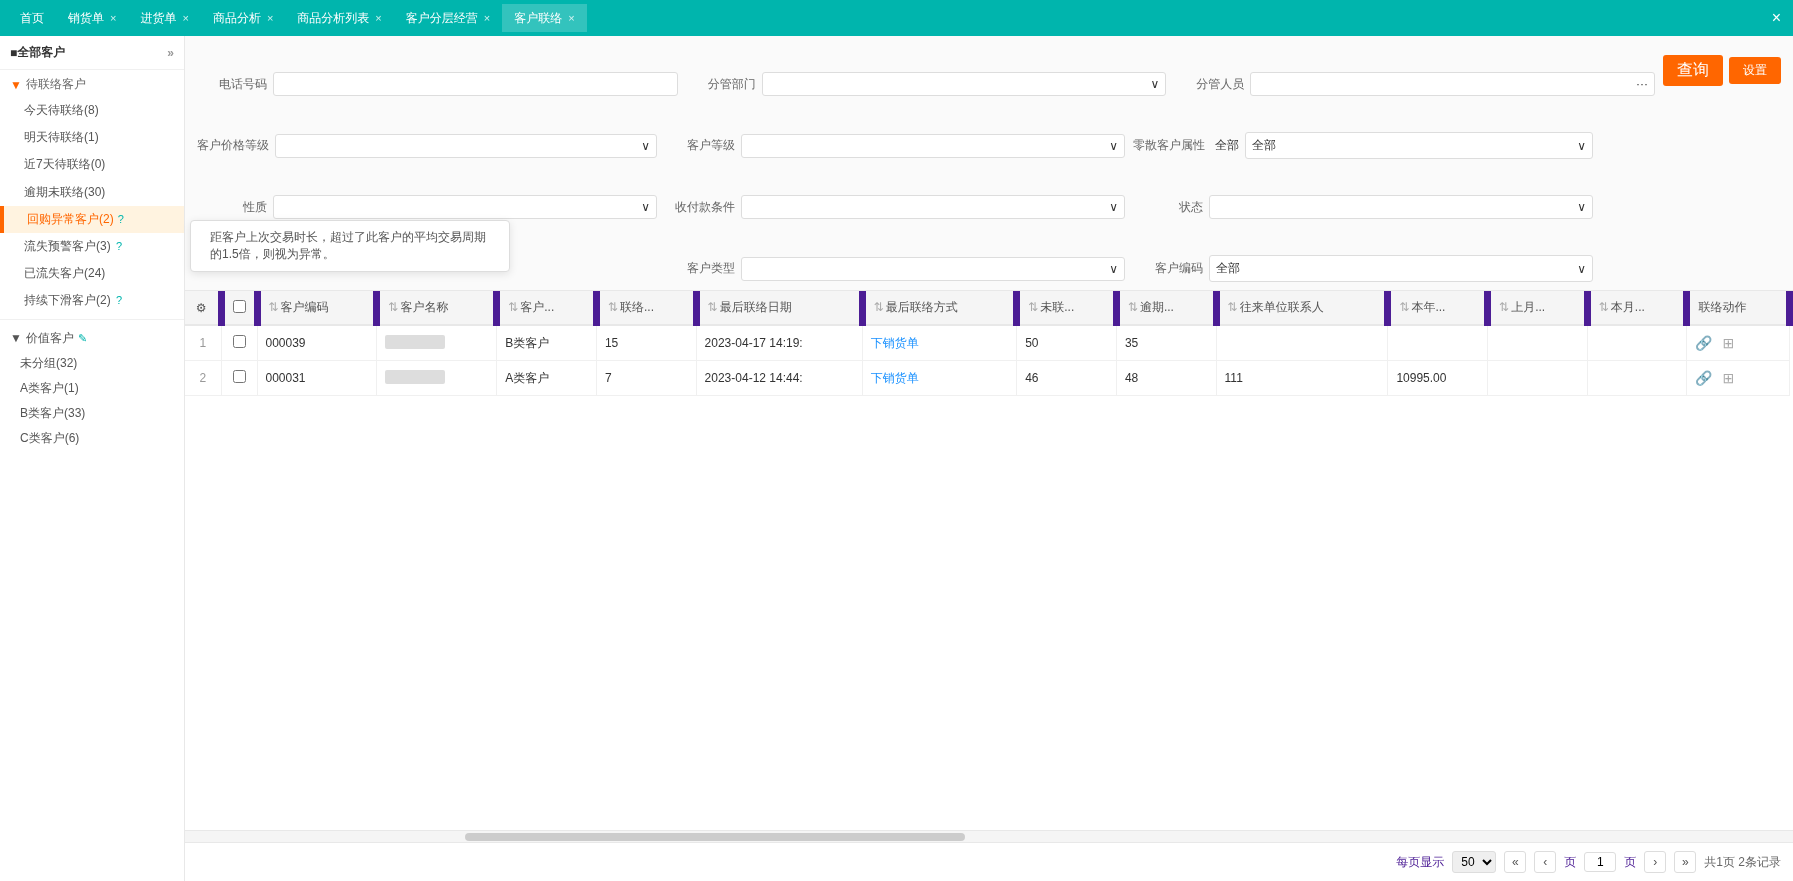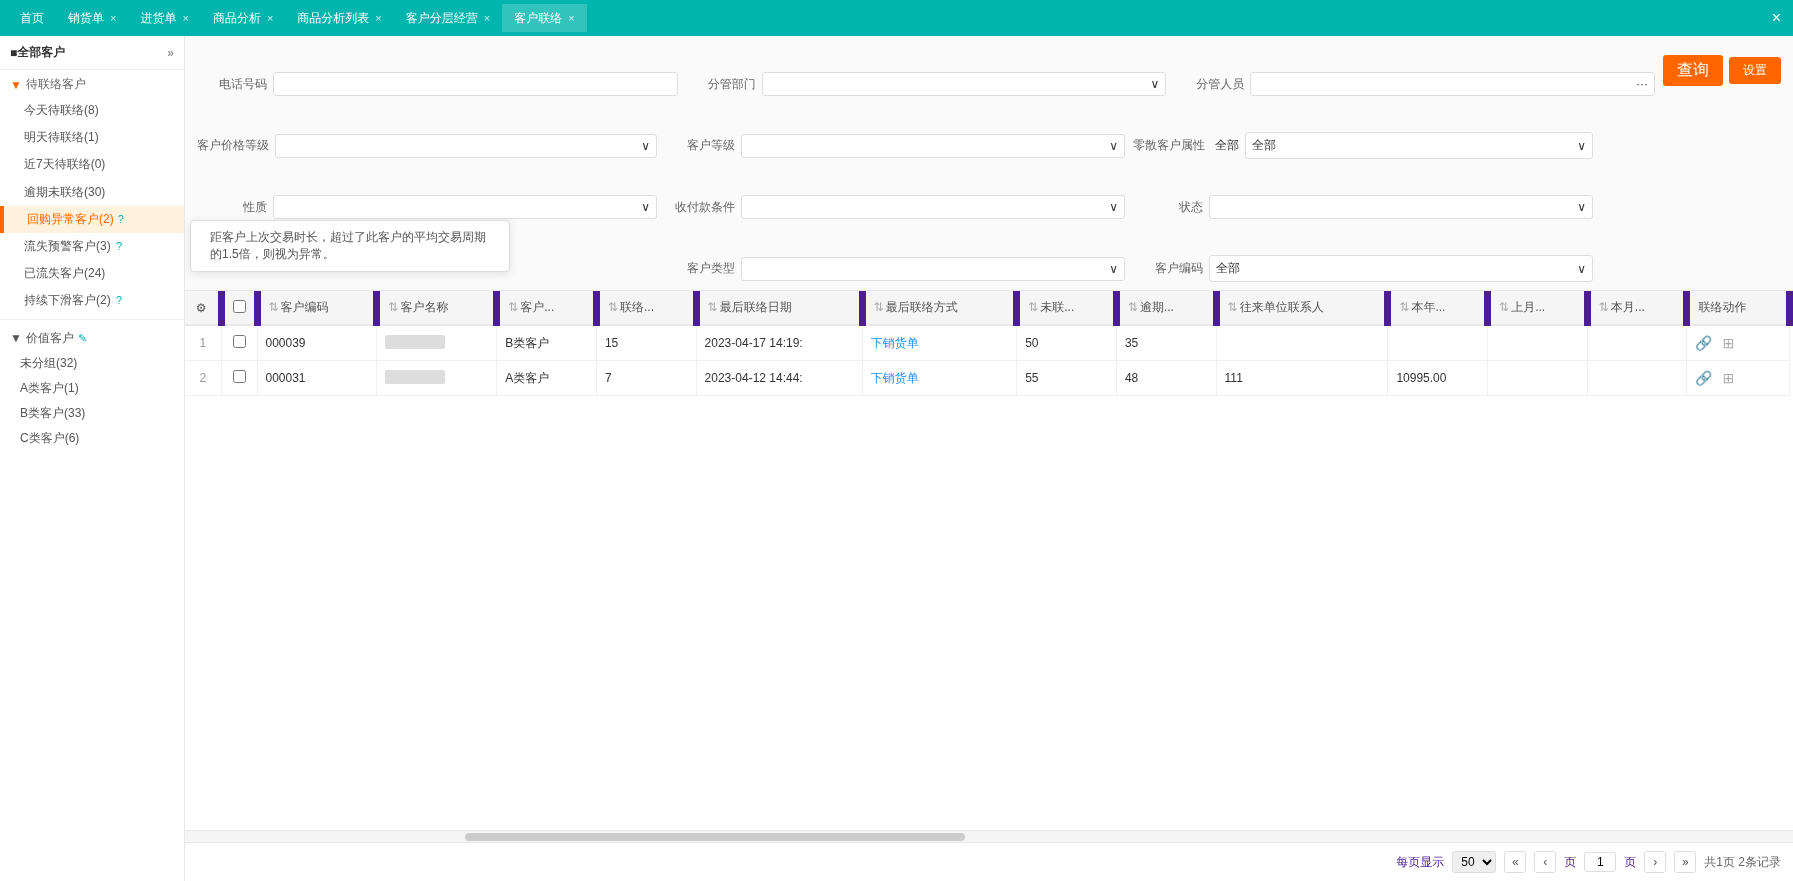--- a/index.html
+++ b/index.html
@@ -653,21 +653,21 @@
           </tr>
           <tr>
             <td>2</td>
             <td><input type="checkbox" style=""></td>
             <td>000031</td>
             <td><span class="cell-blur"></span></td>
             <td>A类客户</td>
             <td>7</td>
             <td>2023-04-12 14:44:</td>
             <td><span class="link-text">下销货单</span></td>
-            <td>55</td>
+            <td>46</td>
             <td>48</td>
             <td>111</td>
             <td>10995.00</td>
             <td></td>
             <td></td>
             <td>
               <div class="action-icons">
                 <span class="action-icon">🔗</span>
                 <span class="action-icon">⊞</span>
               </div>

